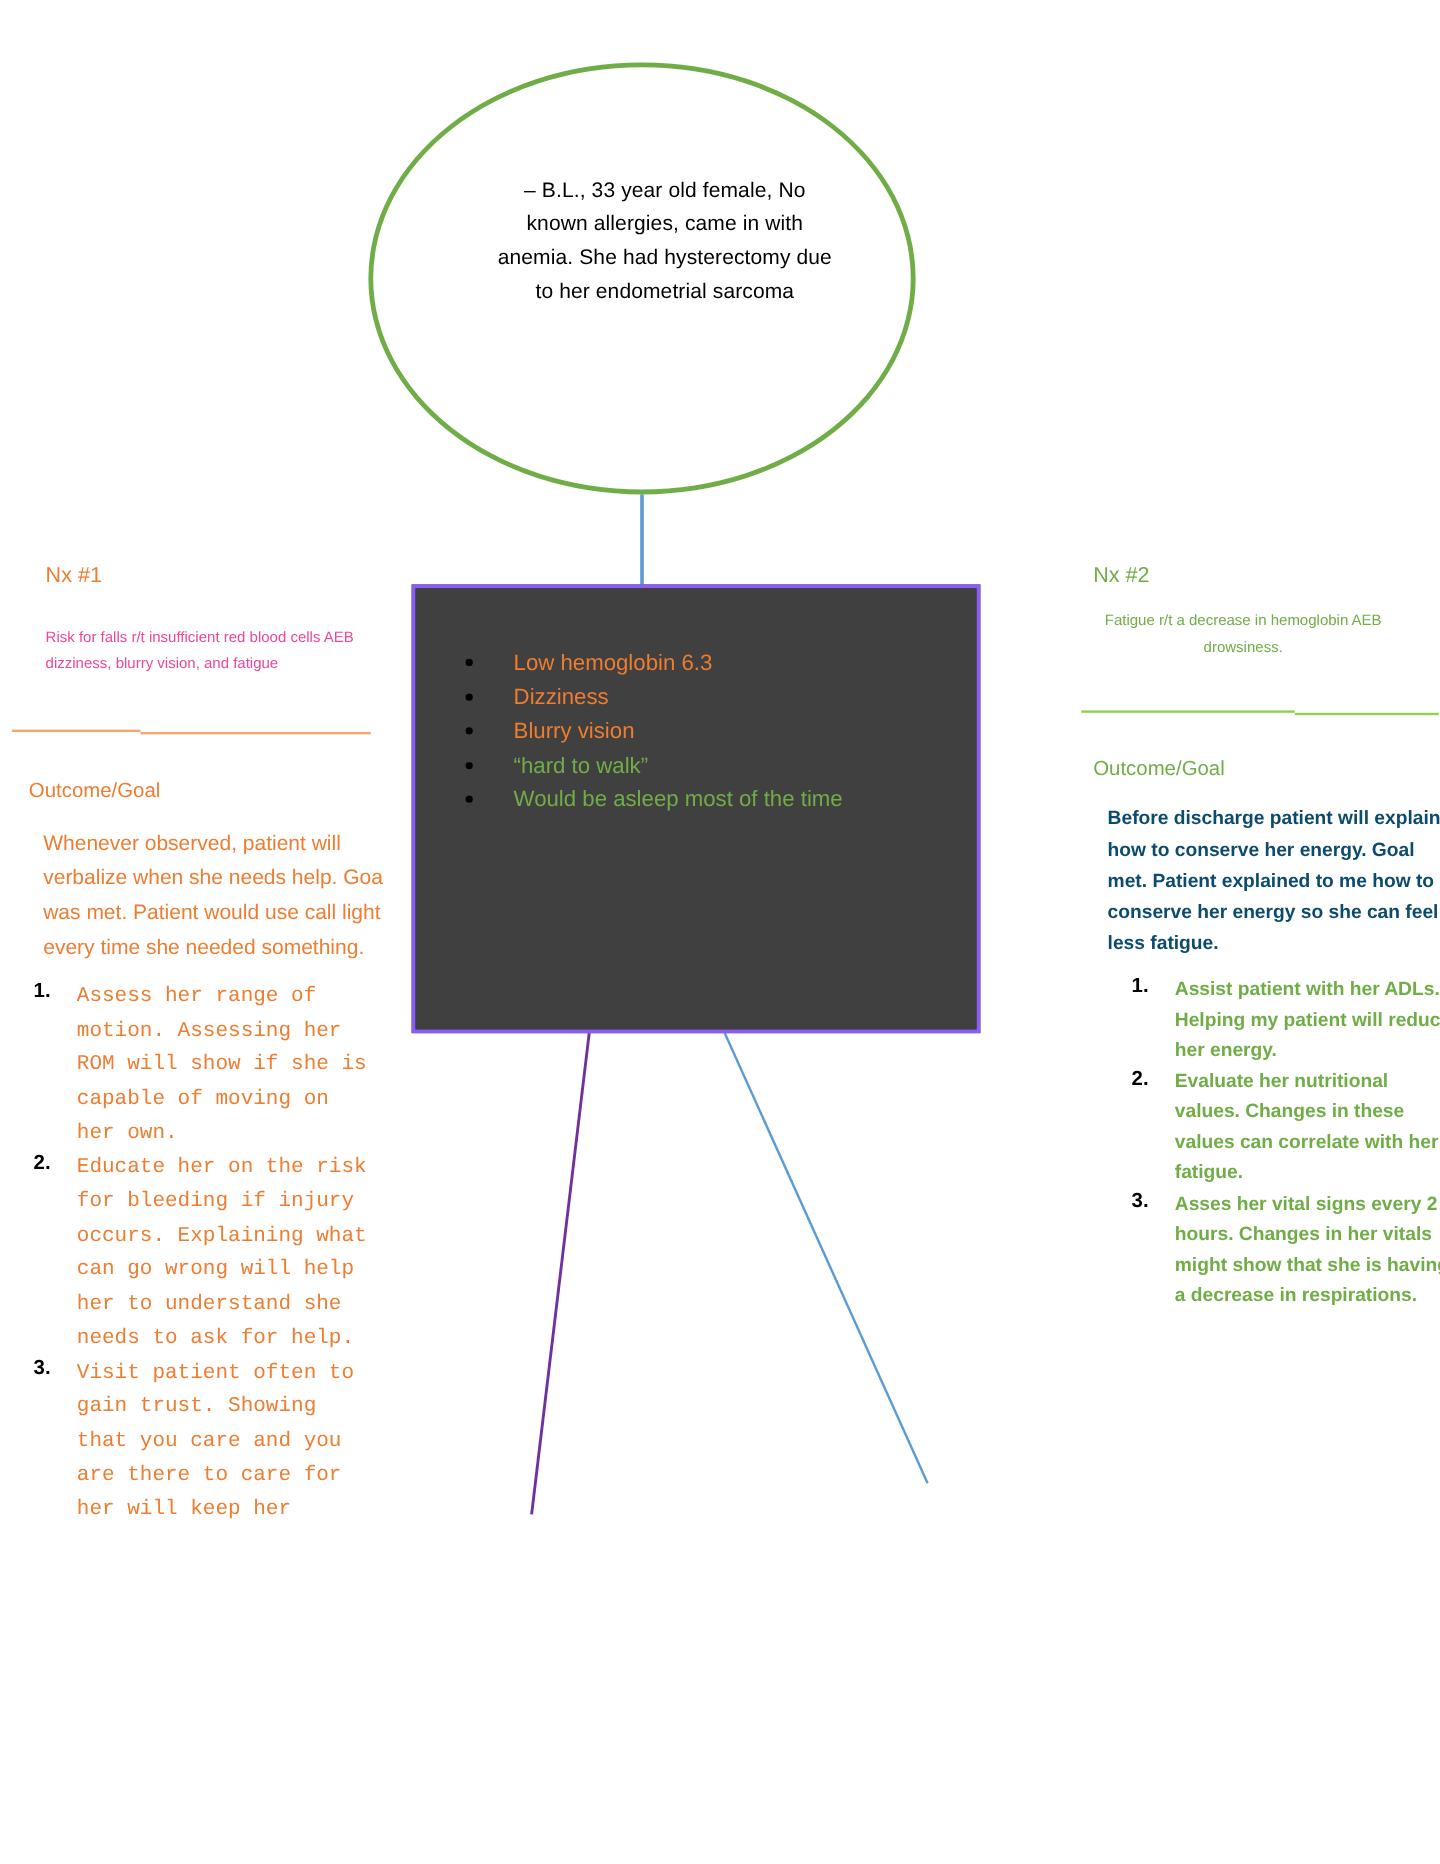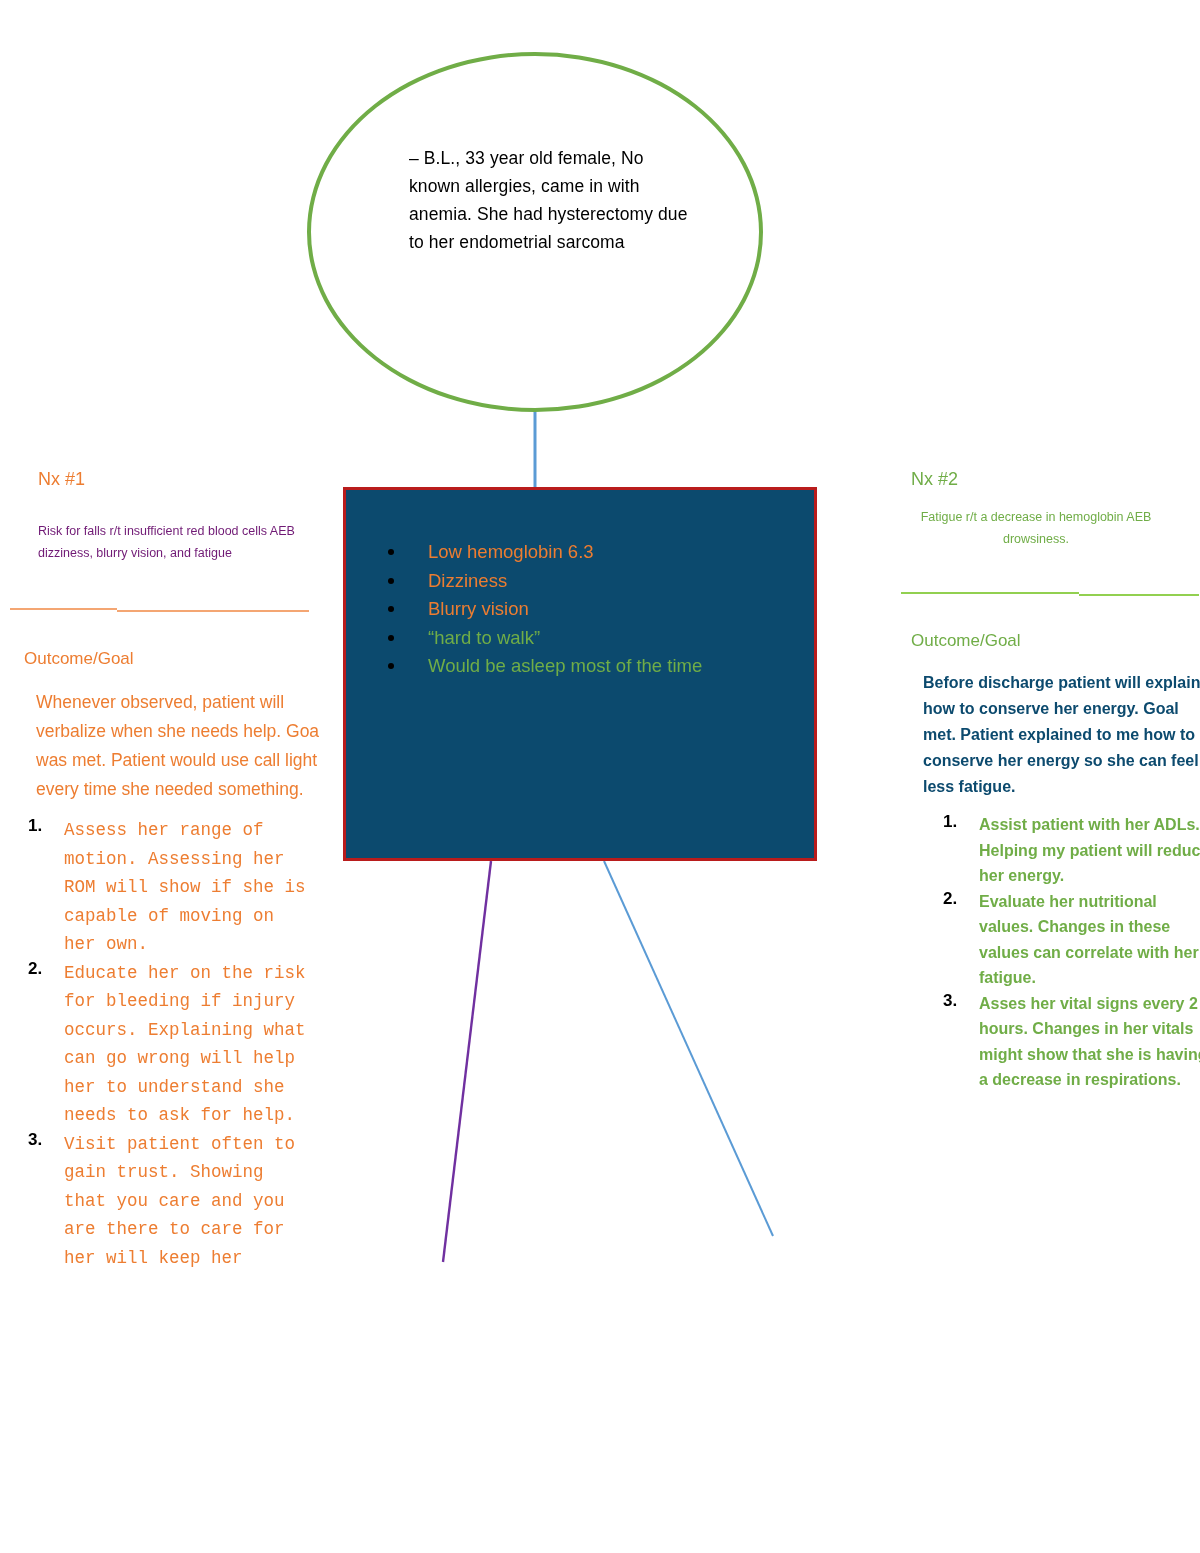--- a/index.html
+++ b/index.html
@@ -42,32 +42,33 @@
   }
   #assessment-oval .oval-text {
     position: absolute;
     left: 98px;
     top: 88px;
     width: 290px;
     font-size: 17.5px;
     line-height: 28px;
     color: #000000;
     letter-spacing: 0.1px;
+    text-align: center;
   }
 
   
   #data-box {
     position: absolute;
     left: 343px;
     top: 487px;
     width: 474px;
     height: 374px;
-    border: 3px solid #b91c1c;
+    border: 3px solid #8b5cf6;
     box-sizing: border-box;
-    background: #0c4a6e;
+    background: #404040;
   }
   #data-box ul {
     list-style: none;
     margin: 0;
     padding: 48px 0 0 0;
   }
   #data-box li {
     position: relative;
     padding-left: 82px;
     font-size: 18.5px;
@@ -101,21 +102,21 @@
     margin: 0 0 18px 0;
   }
   #col-left .nx-label  { color: #ED7D31; padding-left: 28px; }
   #col-right .nx-label { color: #70AD47; padding-left: 10px; }
 
   .nx-diagnosis {
     font-size: 12.5px;
     line-height: 22px;
     margin: 0;
   }
-  #col-left .nx-diagnosis  { color: #701a75; padding-left: 28px; width: 258px; margin-top: 32px; }
+  #col-left .nx-diagnosis  { color: #ec4899; padding-left: 28px; width: 258px; margin-top: 32px; }
   #col-right .nx-diagnosis { color: #70AD47; padding-left: 10px; width: 250px; text-align: center; }
 
   
   .divider-wrap {
     position: relative;
     height: 10px;
   }
   .divider-seg { position: absolute; height: 2px; }
   #col-left  .divider-seg.seg-a { left: 0px;   top: 0px; width: 107px; background: #F4A673; }
   #col-left  .divider-seg.seg-b { left: 107px; top: 2px; width: 192px; background: #F4A673; }

